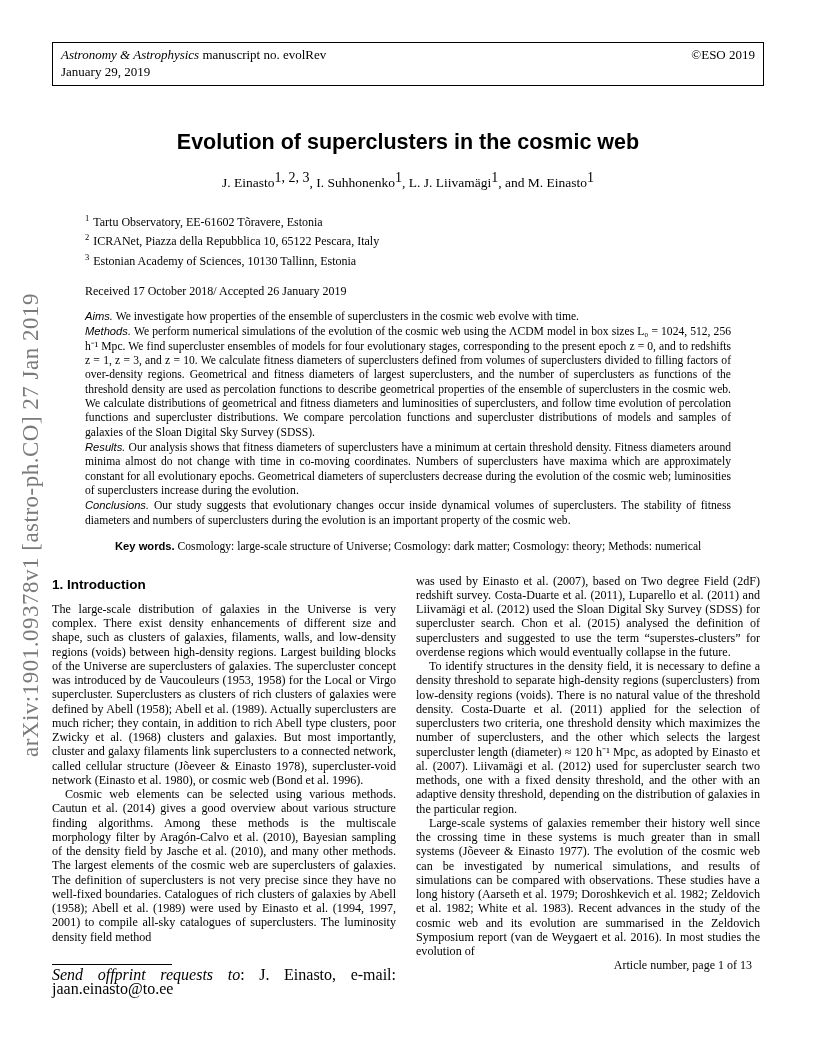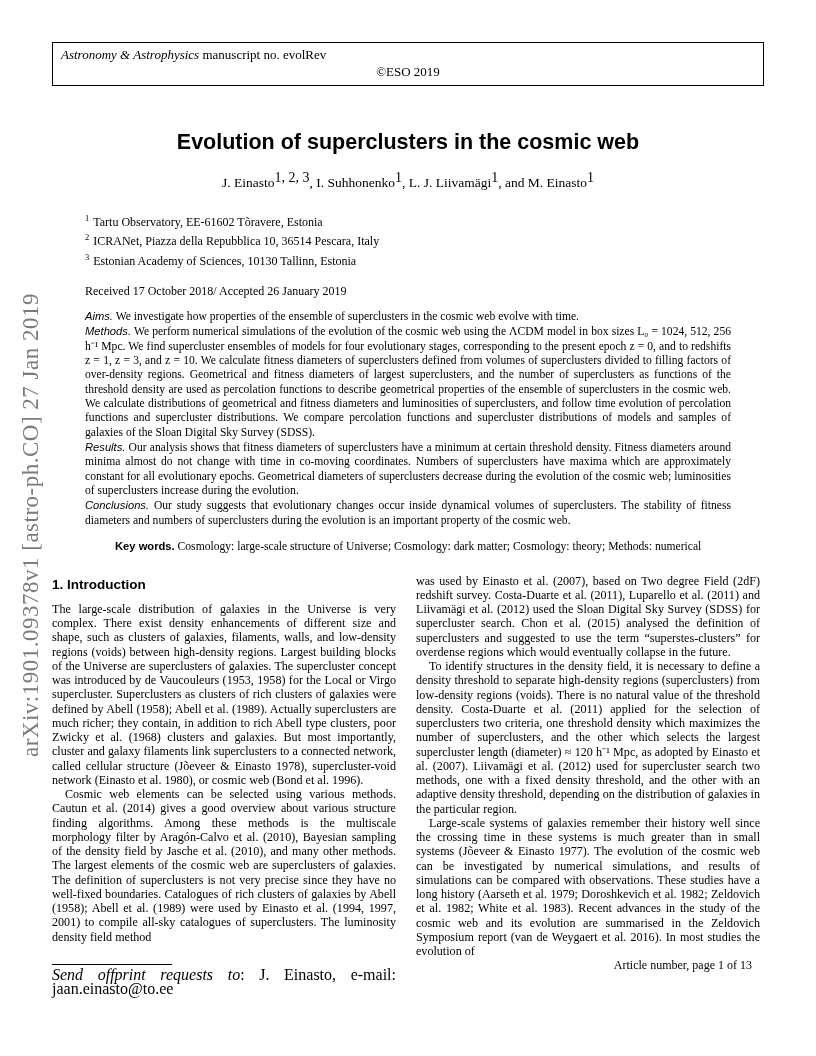--- a/index.html
+++ b/index.html
@@ -29,21 +29,20 @@
   
   .header-box {
     border: 1px solid #000;
     box-sizing: border-box;
     width: 712px;
     padding: 3px 8px 5px 8px;
     display: flex;
     justify-content: space-between;
     font-size: 13px;
     line-height: 17px;
-    flex-direction: column;
   }
   .it { font-style: italic; }
   .hdr-right { text-align: center; }
 
   .title {
     font-family: "Liberation Sans", sans-serif;
     font-weight: bold;
     font-size: 21.5px;
     text-align: center;
     margin: 44px 0 0 0;
@@ -128,33 +127,34 @@
 
 <div class="page">
 
   <div class="arxiv">arXiv:1901.09378v1  [astro-ph.CO]  27 Jan 2019</div>
 
   <div class="content">
 
     <div class="header-box">
       <div class="hdr-left">
         <div><span class="it">Astronomy &amp; Astrophysics</span><span> manuscript no. evolRev</span></div>
+        <div>January 29, 2019</div>
       </div>
       <div class="hdr-right">©ESO 2019</div>
     </div>
 
     <h1 class="title">Evolution of superclusters in the cosmic web</h1>
 
     <div class="authors">
       <span class="author"><span>J. Einasto</span><sup>1, 2, 3</sup><span>, </span></span><span class="author"><span>I. Suhhonenko</span><sup>1</sup><span>, </span></span><span class="author"><span>L. J. Liivamägi</span><sup>1</sup><span>, and </span></span><span class="author"><span>M. Einasto</span><sup>1</sup><span></span></span>
     </div>
 
     <div class="affils">
       <span class="affil-row"><sup>1</sup><span>Tartu Observatory, EE-61602 Tõravere, Estonia</span></span>
-      <span class="affil-row"><sup>2</sup><span>ICRANet, Piazza della Repubblica 10, 36514 Pescara, Italy</span></span>
+      <span class="affil-row"><sup>2</sup><span>ICRANet, Piazza della Repubblica 10, 65122 Pescara, Italy</span></span>
       <span class="affil-row"><sup>3</sup><span>Estonian Academy of Sciences, 10130 Tallinn, Estonia</span></span>
     </div>
 
     <div class="received">Received 17 October 2018/ Accepted 26 January 2019</div>
 
 
     <div class="abstract">
       <p><span class="lead">Aims.</span> <span>We investigate how properties of the ensemble of superclusters in the cosmic web evolve with time.</span></p>
       <p><span class="lead">Methods.</span> <span>We perform numerical simulations of the evolution of the cosmic web using the ΛCDM model in box sizes L₀ = 1024, 512, 256 h⁻¹ Mpc. We find supercluster ensembles of models for four evolutionary stages, corresponding to the present epoch z = 0, and to redshifts z = 1, z = 3, and z = 10. We calculate fitness diameters of superclusters defined from volumes of superclusters divided to filling factors of over-density regions. Geometrical and fitness diameters of largest superclusters, and the number of superclusters as functions of the threshold density are used as percolation functions to describe geometrical properties of the ensemble of superclusters in the cosmic web. We calculate distributions of geometrical and fitness diameters and luminosities of superclusters, and follow time evolution of percolation functions and supercluster distributions. We compare percolation functions and supercluster distributions of models and samples of galaxies of the Sloan Digital Sky Survey (SDSS).</span></p>
       <p><span class="lead">Results.</span> <span>Our analysis shows that fitness diameters of superclusters have a minimum at certain threshold density. Fitness diameters around minima almost do not change with time in co-moving coordinates. Numbers of superclusters have maxima which are approximately constant for all evolutionary epochs. Geometrical diameters of superclusters decrease during the evolution of the cosmic web; luminosities of superclusters increase during the evolution.</span></p>

